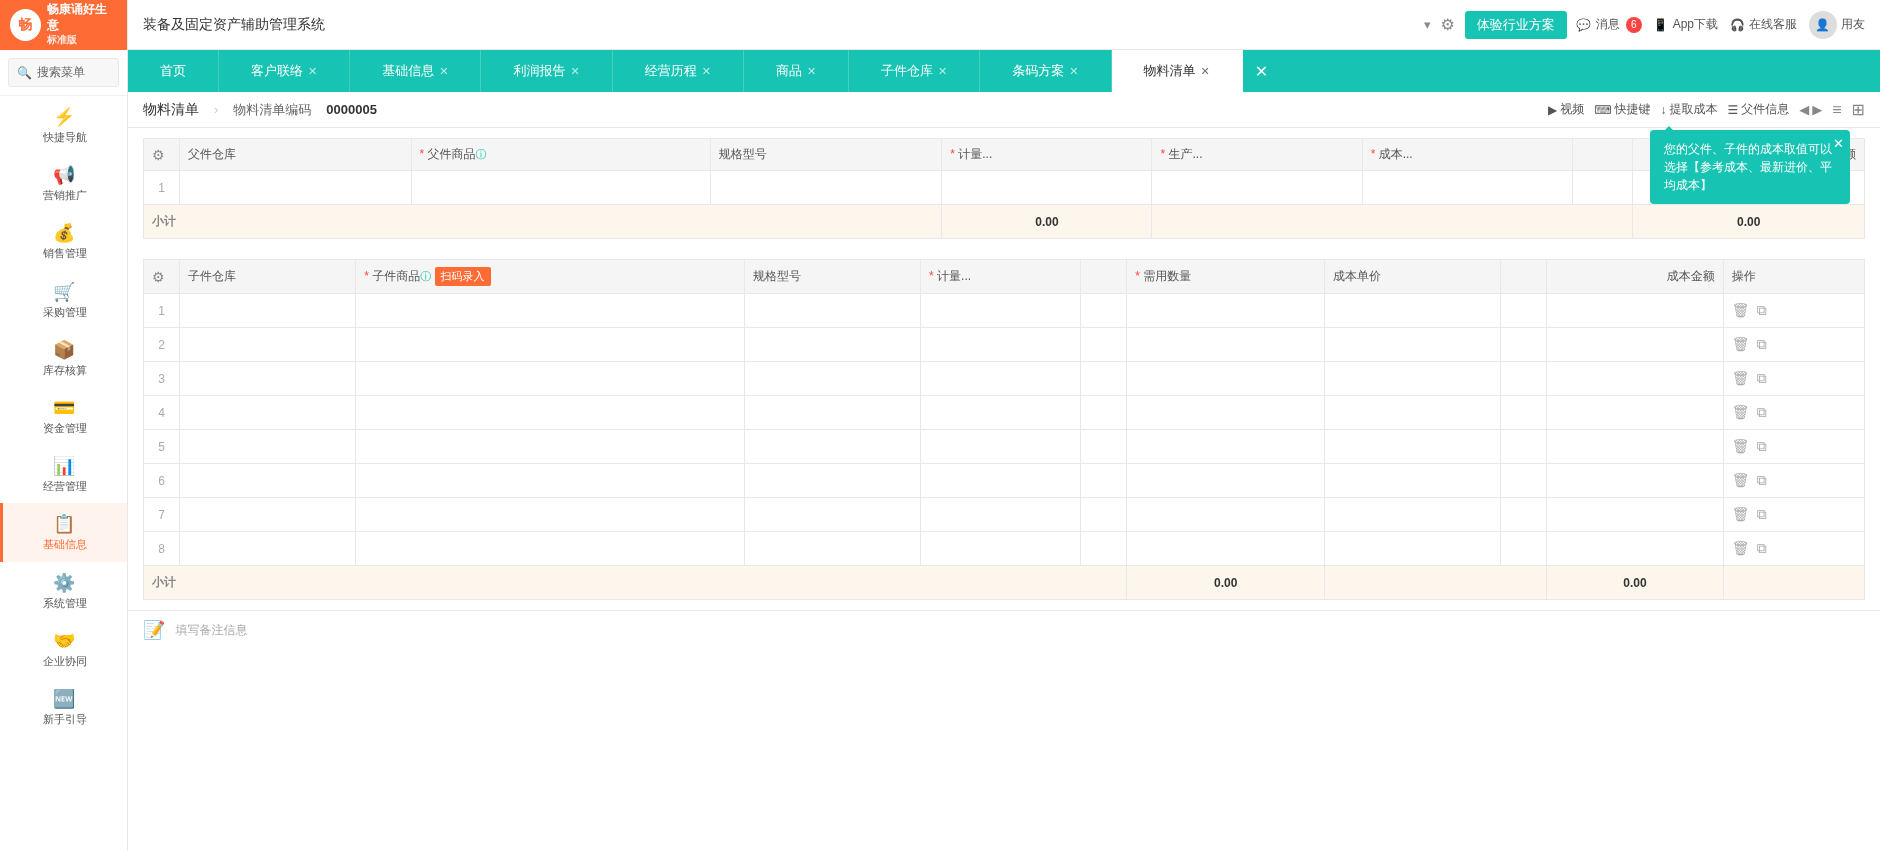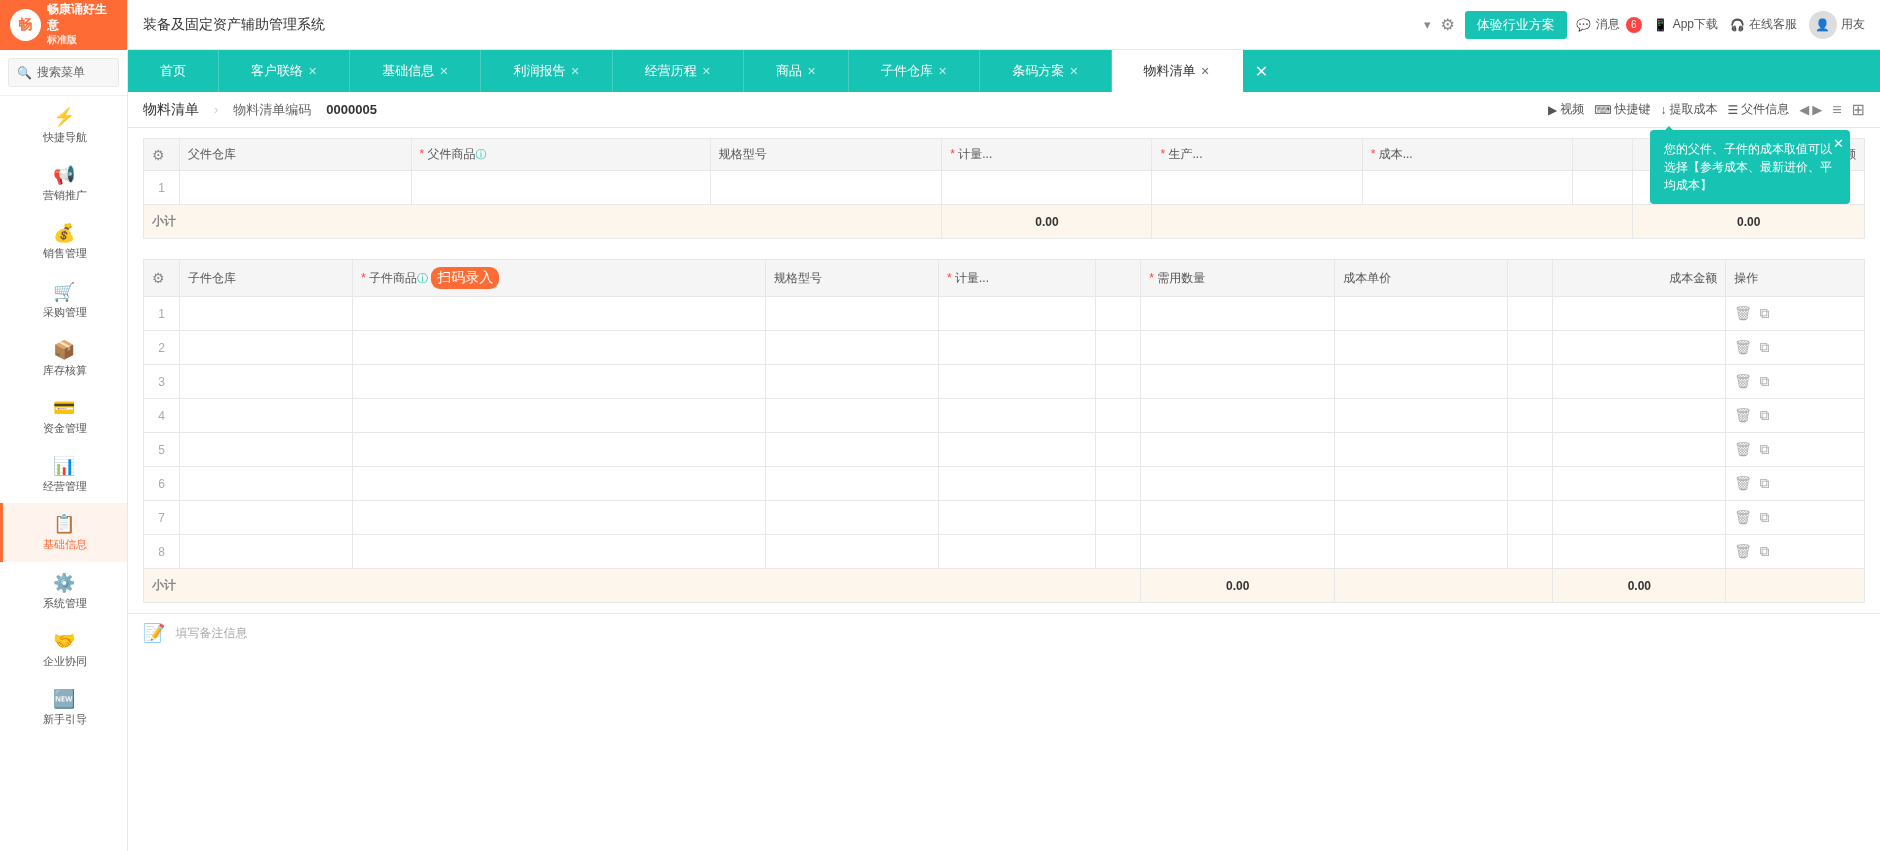--- a/index.html
+++ b/index.html
@@ -117,22 +117,22 @@
     .data-table td {
       border: 1px solid #e8e8e8; padding: 6px 8px; color: #333; height: 34px;
     }
     .data-table .subtotal-row td {
       background: #fdf6ec; font-weight: bold;
     }
     .data-table .subtotal-row td.num { text-align: center; }
     .th-required { color: #ff4444; }
     .th-gear { color: #888; font-size: 14px; cursor: pointer; }
     .scan-btn {
-      background: #ff6b35; color: #fff; border: none; border-radius: 9px;
-      padding: 2px 6px; font-size: 14px; cursor: pointer;
+      background: #ff6b35; color: #fff; border: none; border-radius: 2px;
+      padding: 2px 6px; font-size: 11px; cursor: pointer;
     }
     .action-icon { color: #aaa; cursor: pointer; font-size: 14px; }
     .action-copy { color: #aaa; cursor: pointer; font-size: 14px; margin-left: 4px; }
 
     
     .tooltip-box {
       position: absolute;
       top: 130px;
       right: 200px;
       background: #17c3b2;

